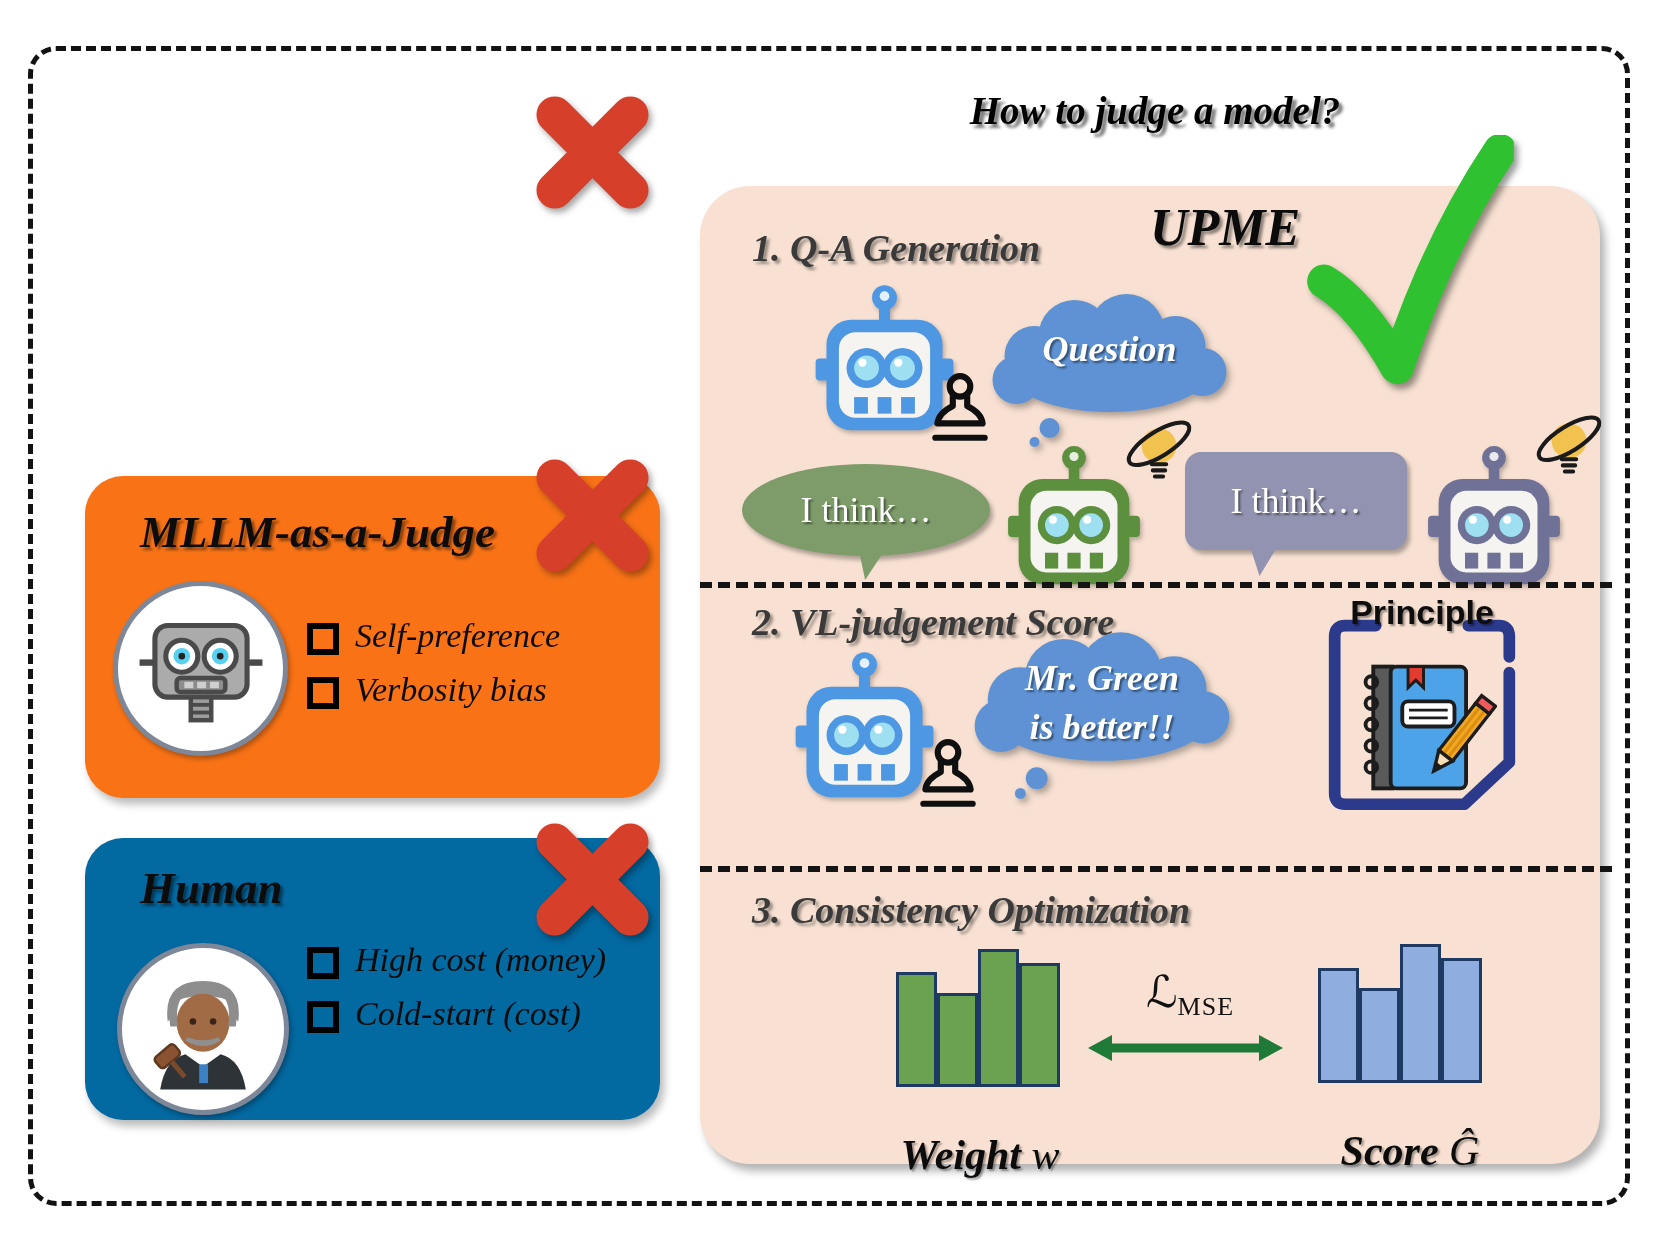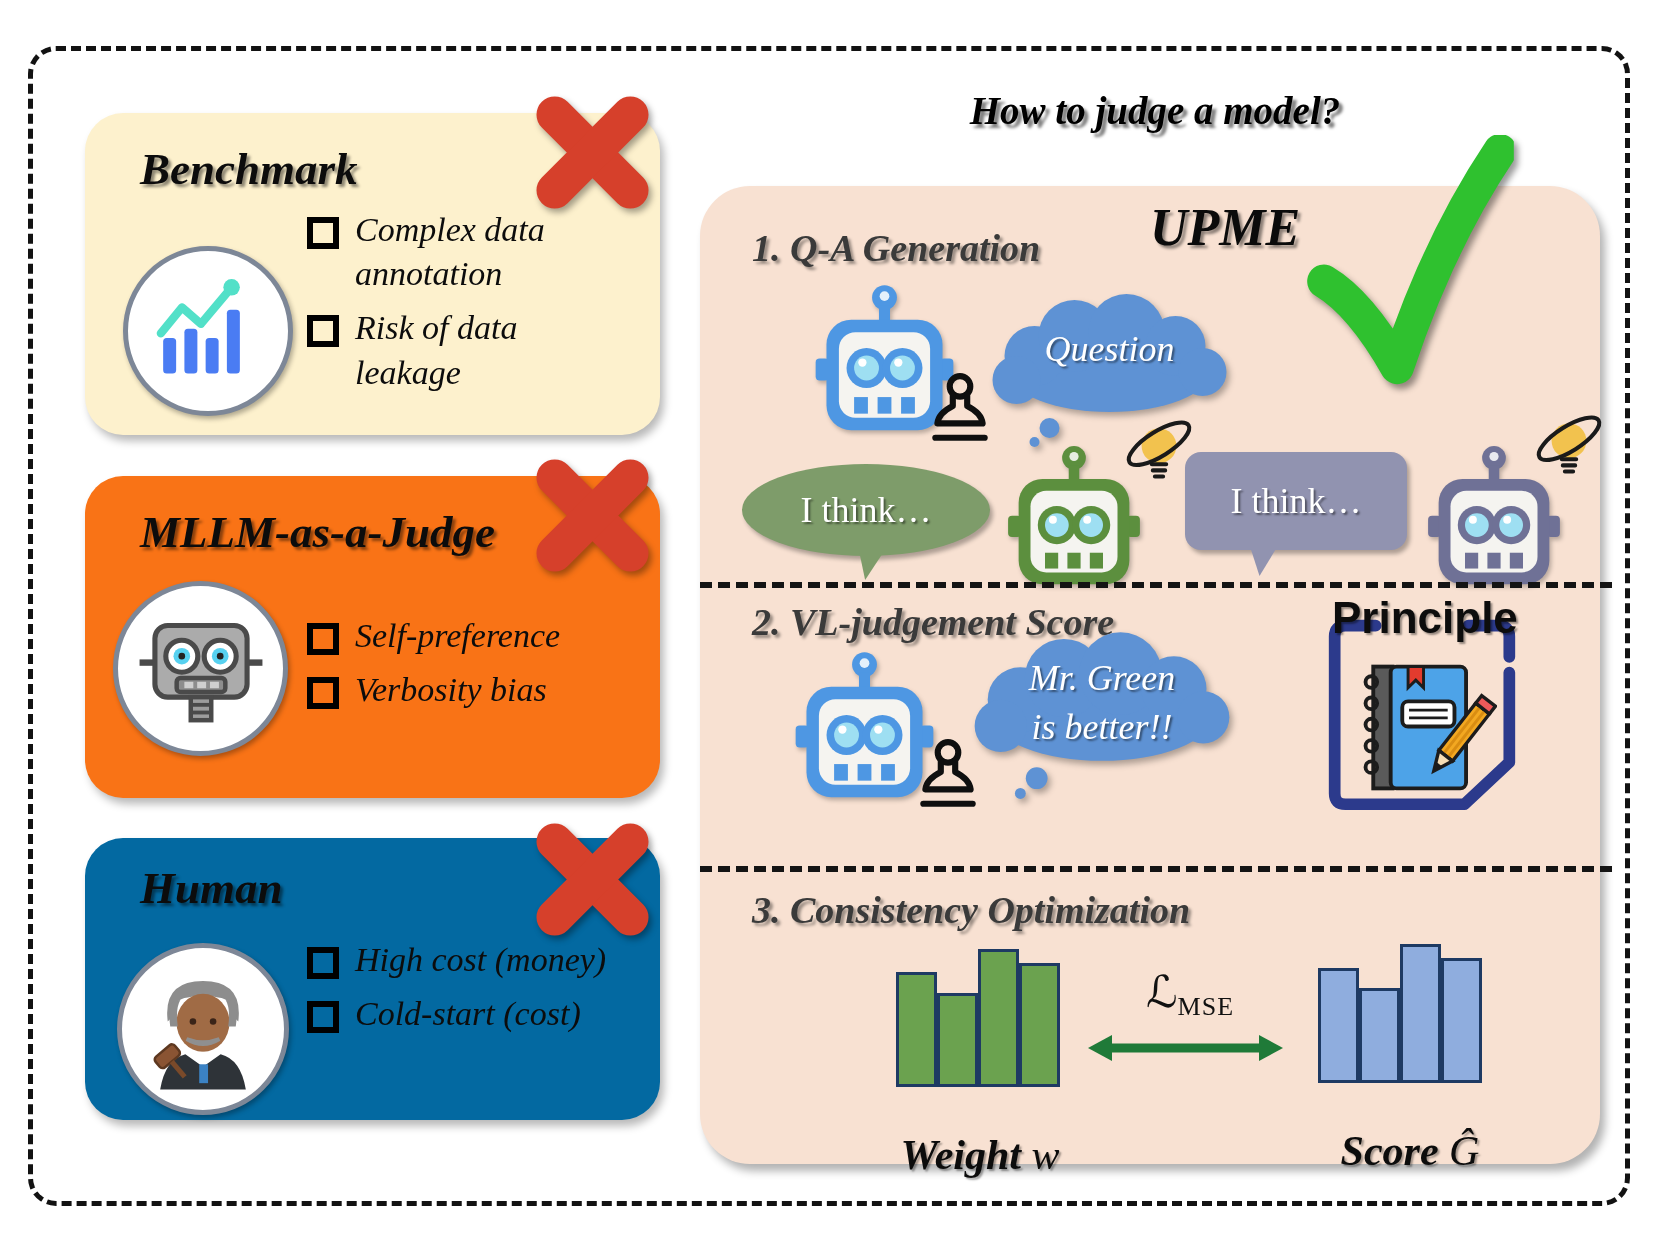--- a/index.html
+++ b/index.html
@@ -22,35 +22,35 @@
   #main-title{font-weight:bold;font-style:italic;font-size:39px;color:#000;text-align:center;
               text-shadow:4px 4px 3px rgba(0,0,0,.5);}
   #panel{left:700px;top:186px;width:900px;height:978px;background:#f8e1d2;border-radius:50px;
          box-shadow:5px 7px 9px rgba(0,0,0,.3);}
   #upme{font-weight:bold;font-style:italic;font-size:52px;color:#0b0b0b;
         text-shadow:3px 3px 3px rgba(0,0,0,.45);}
   .sec-head{font-weight:bold;font-style:italic;font-size:38px;color:#3a3a3a;
             text-shadow:3px 3px 3px rgba(0,0,0,.38);}
   .divider{left:700px;width:912px;height:0;border-top:6px dashed #141414;}
   .bubble-text{color:#fff;font-size:36px;text-align:center;text-shadow:2px 2px 2px rgba(0,0,0,.45);}
-  .cloud-wrap{filter:drop-shadow(3px 4px 3px rgba(0,0,0,.3));}
+  .cloud-wrap{filter:drop-shadow(3px 4px 3px rgba(0,0,0,.3));font-weight:bold;}
   .oval-bubble{background:#7e9c6a;border-radius:50%;display:flex;align-items:center;justify-content:center;
                box-shadow:3px 4px 4px rgba(0,0,0,.3);}
   .rect-bubble{background:#9193b0;border-radius:16px;display:flex;align-items:center;justify-content:center;
                box-shadow:3px 4px 4px rgba(0,0,0,.3);}
   .tail{width:0;height:0;border-left:16px solid transparent;border-right:10px solid transparent;}
   .robot{filter:drop-shadow(2px 3px 2px rgba(0,0,0,.25));}
   .chart{display:flex;align-items:flex-end;}
   .bar{width:41px;box-sizing:border-box;border:3px solid #1e3a63;}
   .chart-label{font-size:42px;color:#0c0c0c;text-align:center;text-shadow:2px 2px 2px rgba(0,0,0,.35);margin-top:33px;}
   .chart-label b{font-weight:bold;font-style:italic;}
   .chart-label i{font-style:italic;font-weight:normal;}
   #loss{font-size:44px;color:#111;text-align:center;font-family:"DejaVu Sans",sans-serif;}
   #loss .sub{font-size:26px;font-family:"Liberation Serif",serif;vertical-align:-8px;letter-spacing:1px;}
-  #principle-label{font-family:"Liberation Sans",sans-serif;font-weight:bold;font-size:44px;color:#0d0d0d;
+  #principle-label{font-family:"Liberation Sans",sans-serif;font-weight:bold;font-size:34px;color:#0d0d0d;
                    text-shadow:2px 2px 2px rgba(0,0,0,.4);text-align:center;}
   .hidden-defs{position:absolute;width:0;height:0;overflow:hidden;}
 </style>
 </head>
 <body>
 
 <svg class="hidden-defs" aria-hidden="true">
   <defs>
     <symbol id="robot-sym" viewBox="0 0 100 110">
       <circle cx="50" cy="12" r="9" fill="currentColor"></circle>
@@ -177,38 +177,20 @@
       <line x1="16" y1="20" x2="179" y2="20" stroke="#1f7a38" stroke-width="9"></line>
       <polygon points="0,20 24,7 24,33" fill="#1f7a38"></polygon>
       <polygon points="195,20 171,7 171,33" fill="#1f7a38"></polygon>
     </symbol>
   </defs>
 </svg>
 
 <div id="stage">
   <div id="frame" class="abs"></div>
 
-  <div class="abs card" style="top:113px;height:322px;background:#fdf1cd;">
-    <div class="abs card-title" style="left:55px;top:30px;">Benchmark</div>
-    <div class="abs circle-icon" style="left:38px;top:133px;width:160px;height:160px;">
-      <svg width="118" height="118" viewBox="0 0 100 100">
-          <use href="#chartline-sym"></use>
-        </svg>
-    </div>
-    <div class="abs chk-list" style="left:222px;top:95px;width:300px;">
-      <div class="chk-item">
-        <span class="chk-box"></span>
-        <span class="chk-txt" style="max-width:250px;">Complex data annotation</span>
-      </div>
-      <div class="chk-item">
-        <span class="chk-box"></span>
-        <span class="chk-txt" style="max-width:250px;">Risk of data leakage</span>
-      </div>
-    </div>
-  </div>
   <svg class="abs" style="left:525px;top:85px;filter:drop-shadow(3px 4px 3px rgba(0,0,0,.35));" width="135" height="135" viewBox="0 0 100 100">
     <use href="#cross-sym"></use>
     </svg>
 
   <div class="abs card" style="top:476px;height:322px;background:#f97316;">
     <div class="abs card-title" style="left:55px;top:30px;">MLLM-as-a-Judge</div>
     <div class="abs circle-icon" style="left:28px;top:105px;width:165px;height:165px;">
       <svg width="128" height="128" viewBox="0 0 100 100">
           <use href="#grayrobot-sym"></use>
         </svg>

